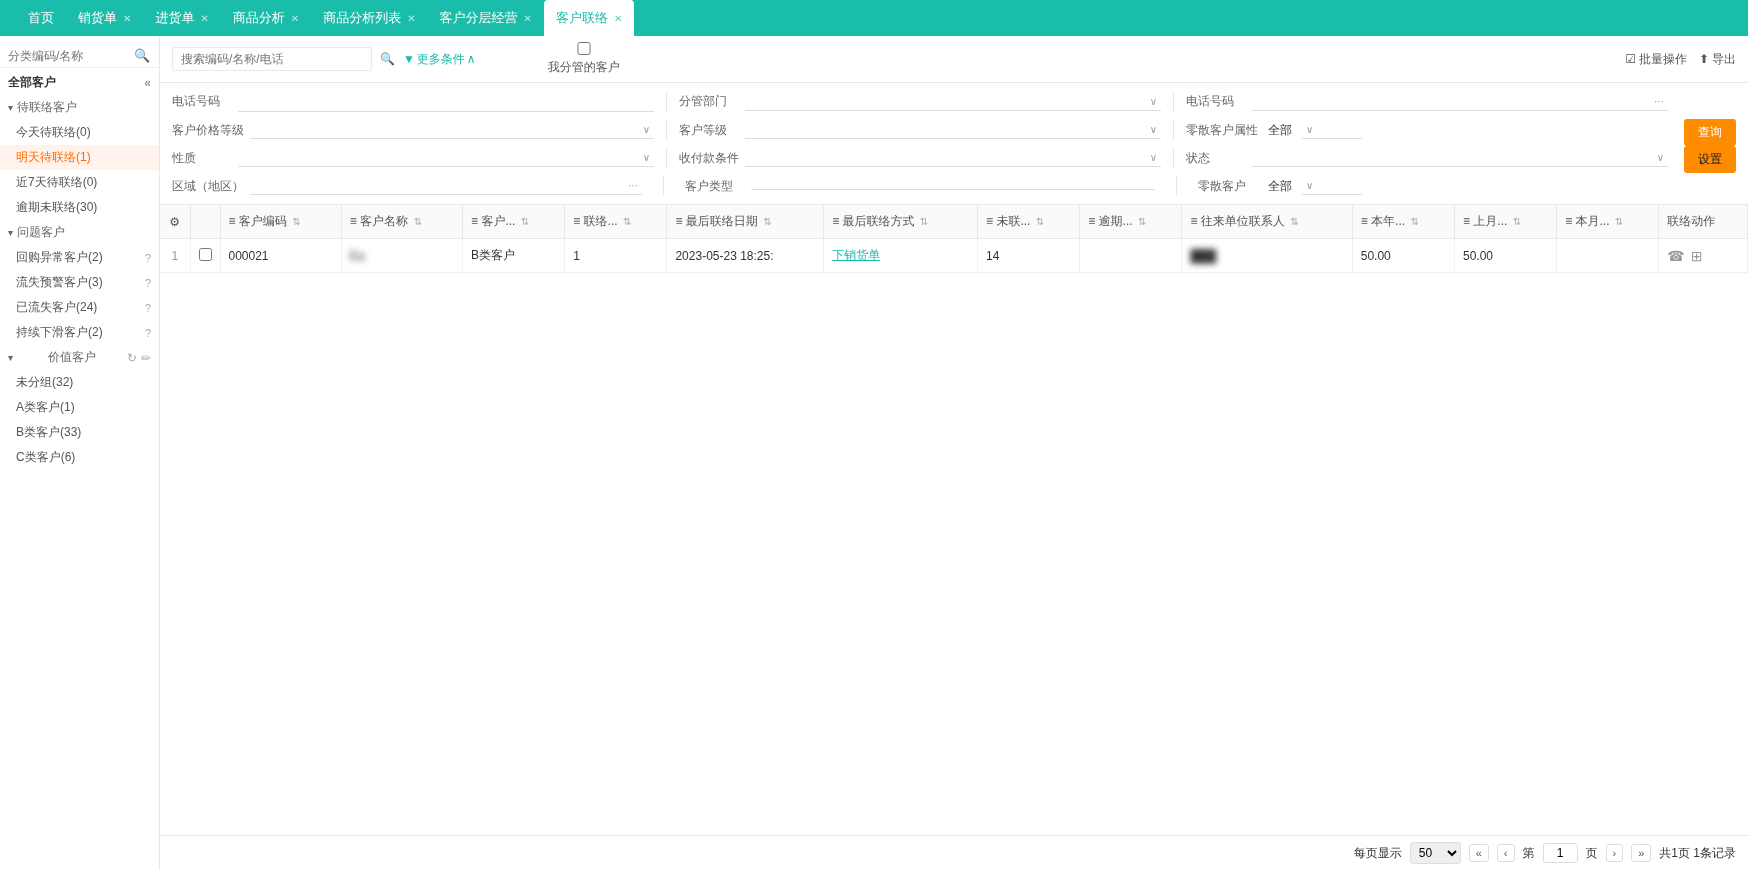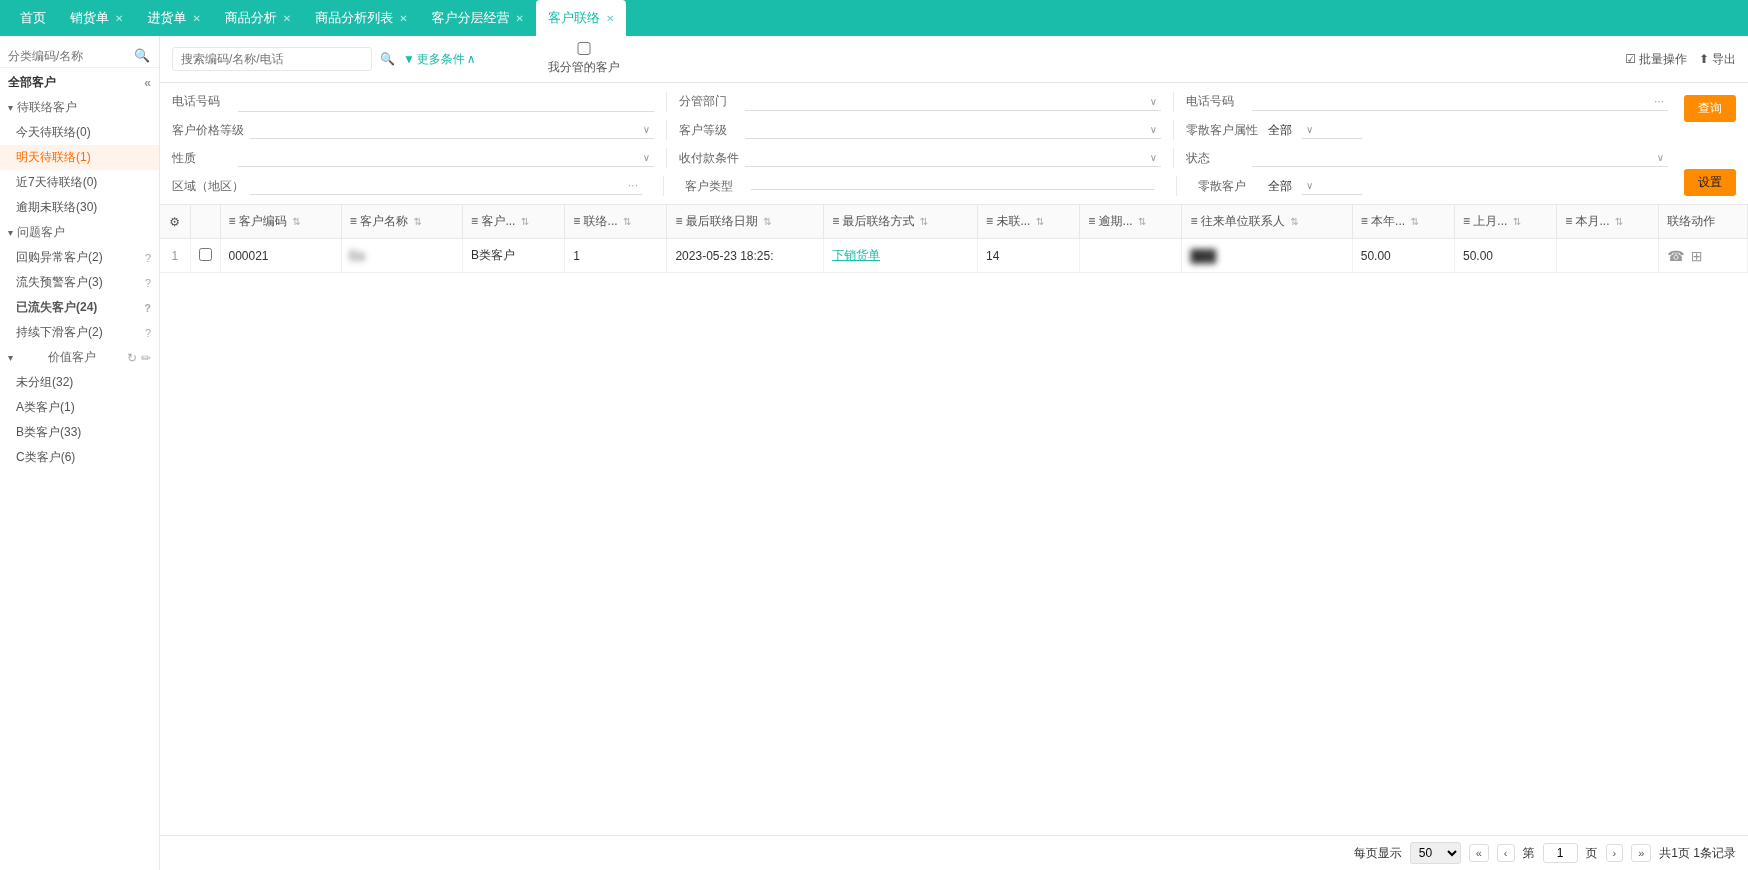--- a/index.html
+++ b/index.html
@@ -4,21 +4,21 @@
   <style>
     * { box-sizing: border-box; margin: 0; padding: 0; }
     body { font-family: 'Microsoft YaHei', Arial, sans-serif; font-size: 12px; background: #f5f5f5; color: #333; }
 
     
     .top-nav {
       background: #1abcaa;
       height: 36px;
       display: flex;
       align-items: flex-start;
-      padding: 0 8px;
+      padding: 0 16px;
     }
     .nav-item {
       color: #fff;
       padding: 0 12px;
       height: 36px;
       display: flex;
       align-items: center;
       cursor: pointer;
       font-size: 13px;
       white-space: nowrap;
@@ -350,21 +350,21 @@
 
     <div class="sidebar-group-label">问题客户</div>
     <div class="sidebar-item" style="display:flex;align-items:center;justify-content:space-between;">
       <span>回购异常客户(2)</span>
       <span style="color:#aaa;font-size:11px;">?</span>
     </div>
     <div class="sidebar-item" style="display:flex;align-items:center;justify-content:space-between;">
       <span>流失预警客户(3)</span>
       <span style="color:#aaa;font-size:11px;">?</span>
     </div>
-    <div class="sidebar-item" style="display:flex;align-items:center;justify-content:space-between;font-weight:bold;">
+    <div class="sidebar-item" style="display:flex;align-items:center;justify-content:space-between;">
       <span>已流失客户(24)</span>
       <span style="color:#aaa;font-size:11px;">?</span>
     </div>
     <div class="sidebar-item" style="display:flex;align-items:center;justify-content:space-between;">
       <span>持续下滑客户(2)</span>
       <span style="color:#aaa;font-size:11px;">?</span>
     </div>
 
     <div class="sidebar-group-label" style="display:flex;align-items:center;justify-content:space-between;">
       <span>价值客户</span>
@@ -503,21 +503,21 @@
             <div class="filter-field">
               <span class="filter-label">零散客户</span>
               <span style="font-size:12px;color:#333;margin:0 4px;">全部</span>
               <div class="filter-select" style="flex:none;min-width:60px;">
                 <span class="filter-select-arrow">∨</span>
               </div>
             </div>
           </div>
         </div>
 
-        <div style="display:flex;flex-direction:column;gap:0;justify-content:space-between;padding-left:8px;padding-top:4px;">
+        <div style="display:flex;flex-direction:column;gap:0;justify-content:center;padding-left:8px;padding-top:4px;">
           <button class="query-btn">查询</button>
           <button class="settings-btn">设置</button>
         </div>
       </div>
     </div>
 
     <div class="table-area">
       <table>
         <thead>
           <tr>

